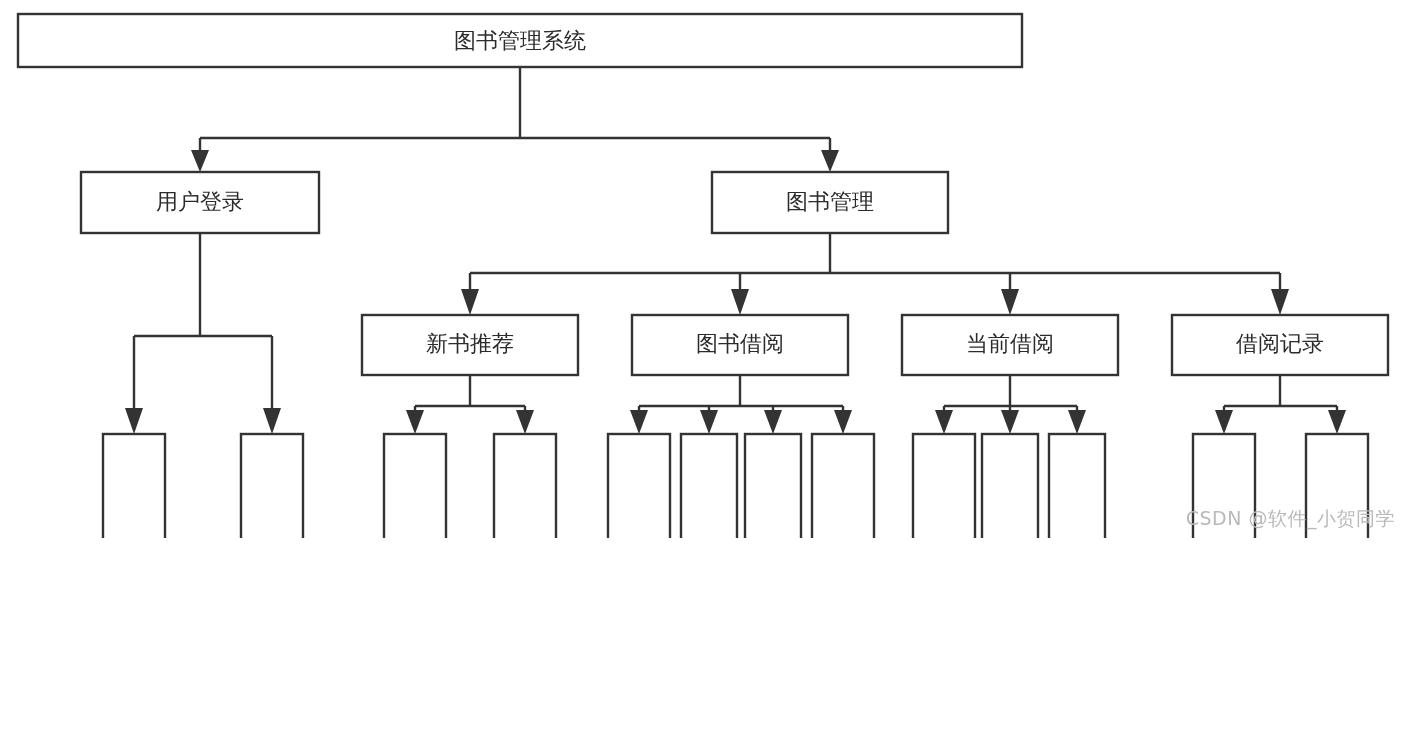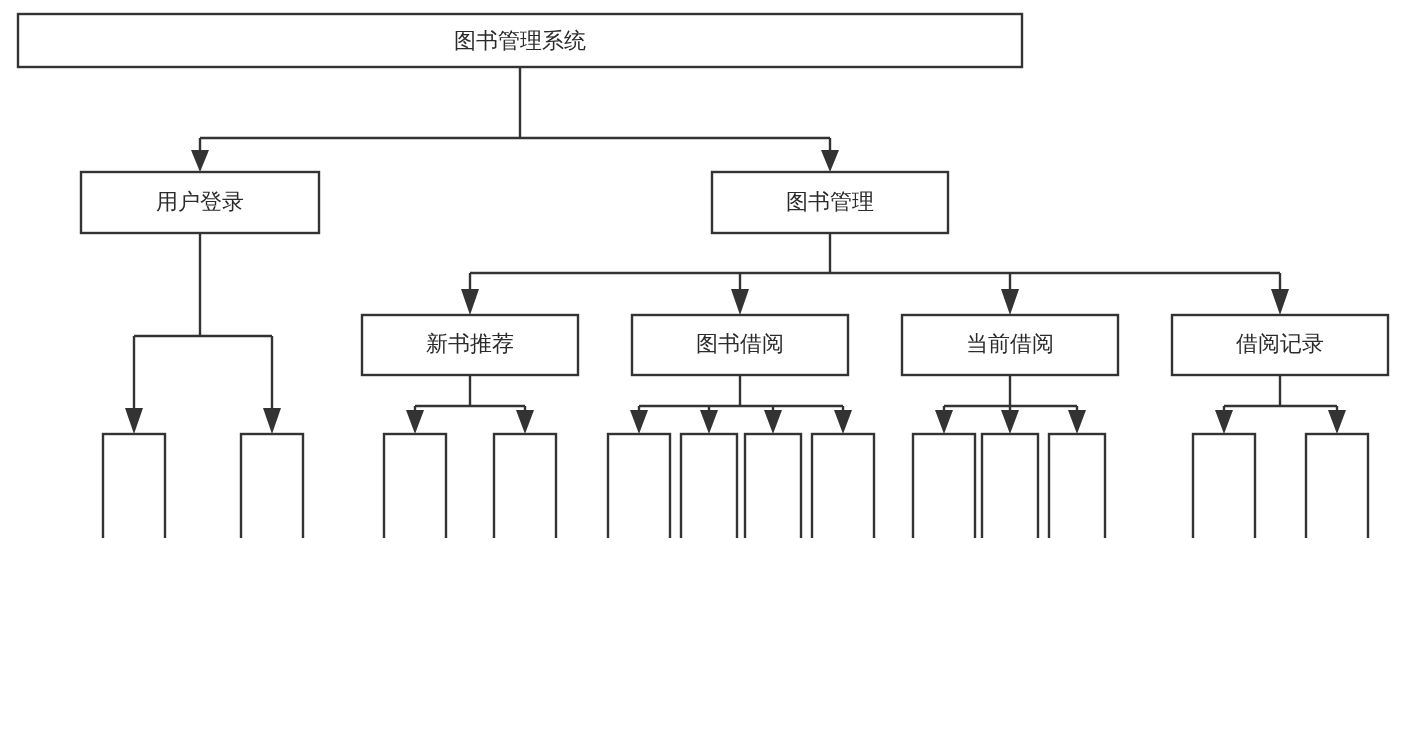--- a/index.html
+++ b/index.html
@@ -209,14 +209,15 @@
   <div class="vlabel" style="left:913px; top:500px; width:62px; height:230px;">查询图书</div>
 
   <div class="vlabel" style="left:982px; top:500px; width:56px; height:230px;">归还图书</div>
 
   <div class="vlabel" style="left:1049px; top:442px; width:56px; height:290px;">确认归还（管理员）</div>
 
   <div class="vlabel" style="left:1193px; top:462px; width:62px; height:268px;">新增借阅记录</div>
 
   <div class="vlabel" style="left:1306px; top:462px; width:62px; height:268px;">查询借阅记录</div>
 
+  <div class="watermark">CSDN @软件_小贺同学</div>
 
 </div>
 
 </body></html>

